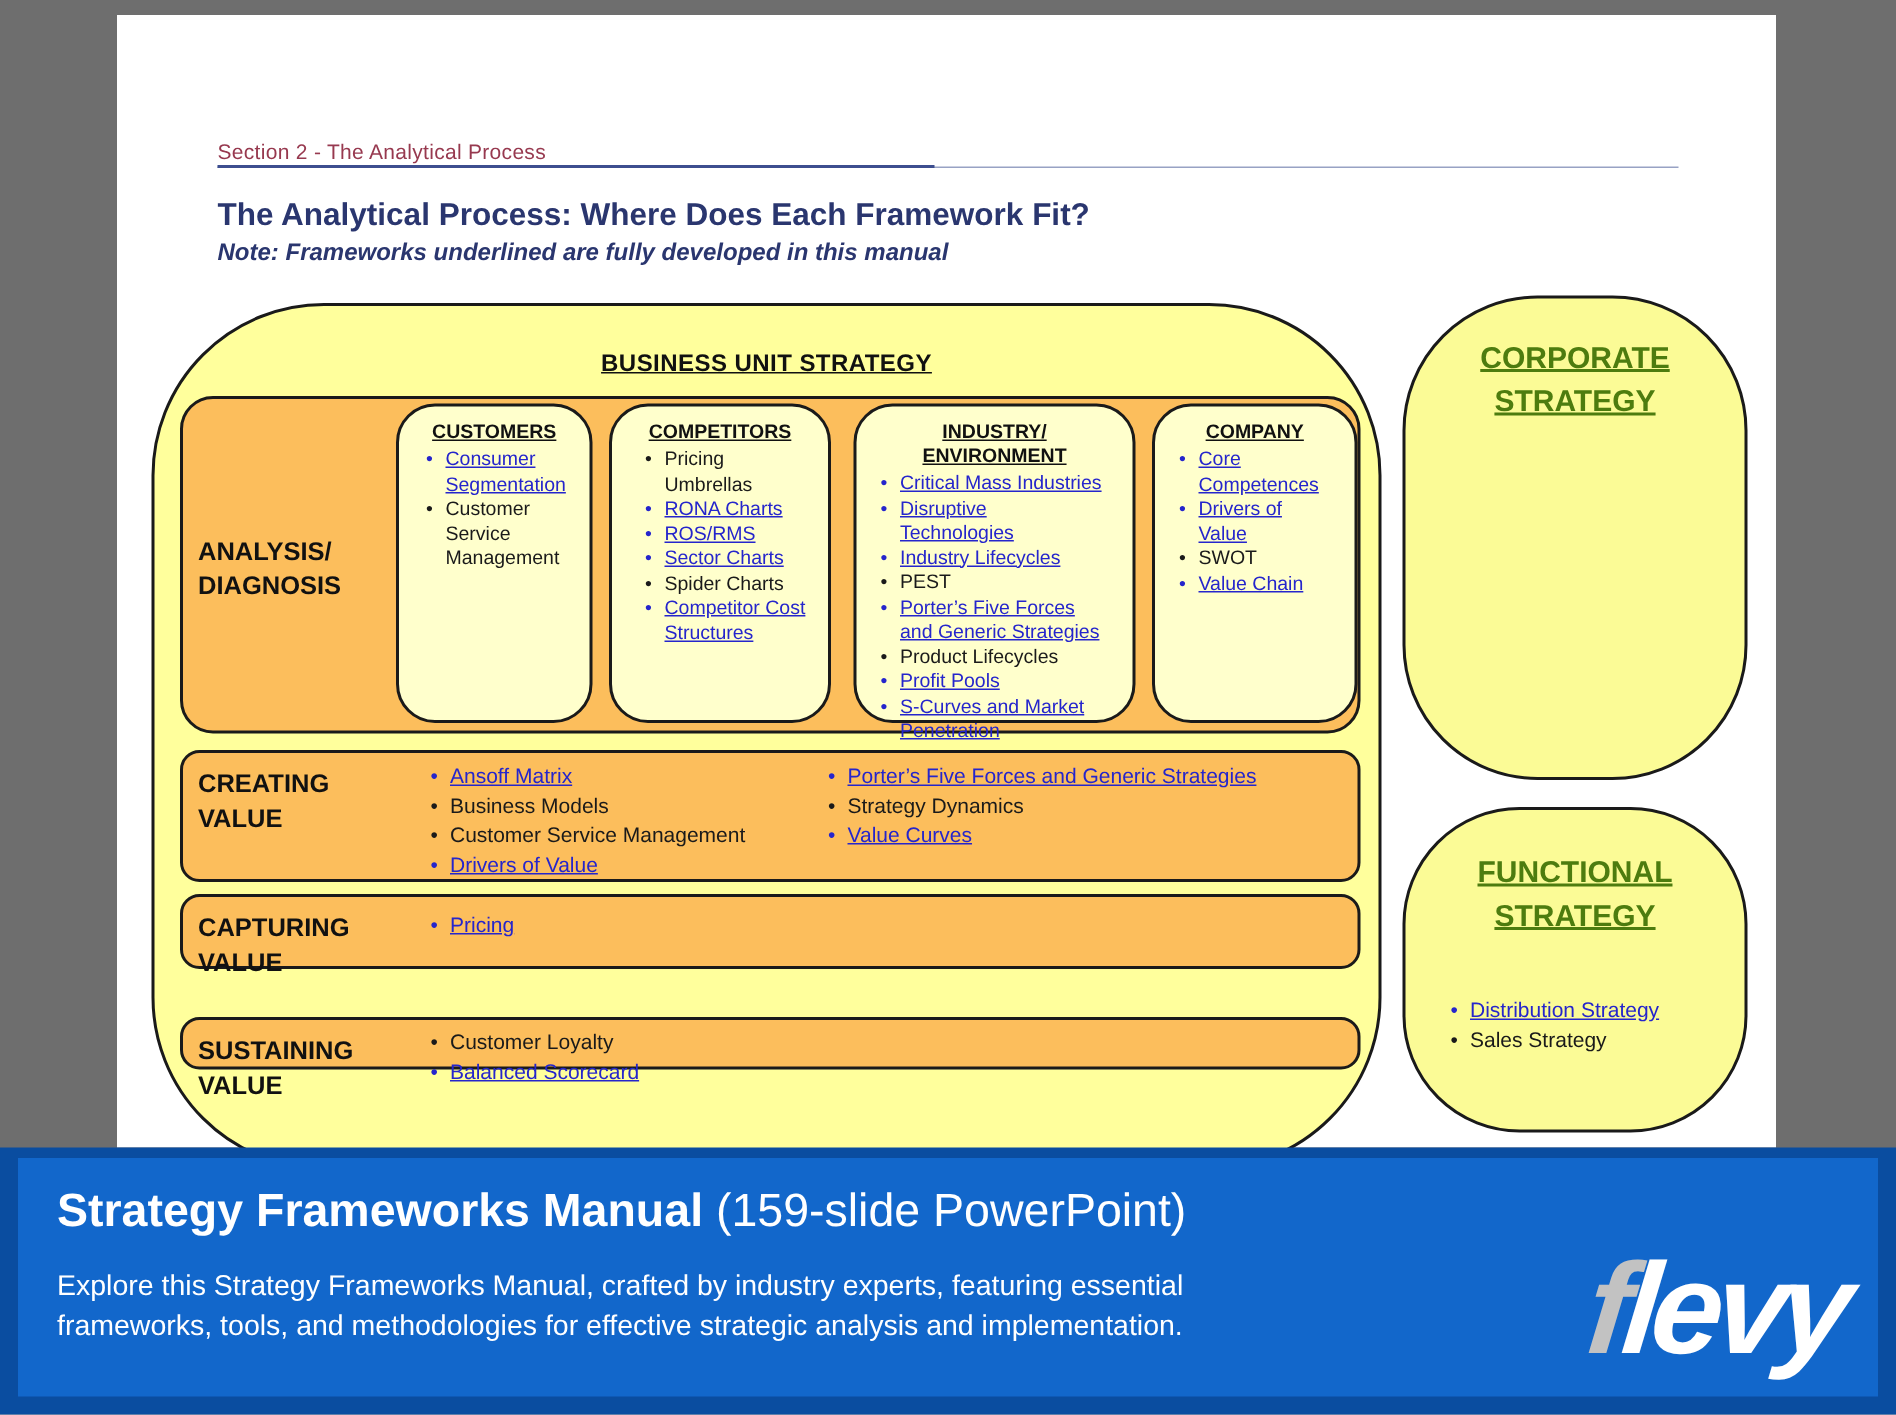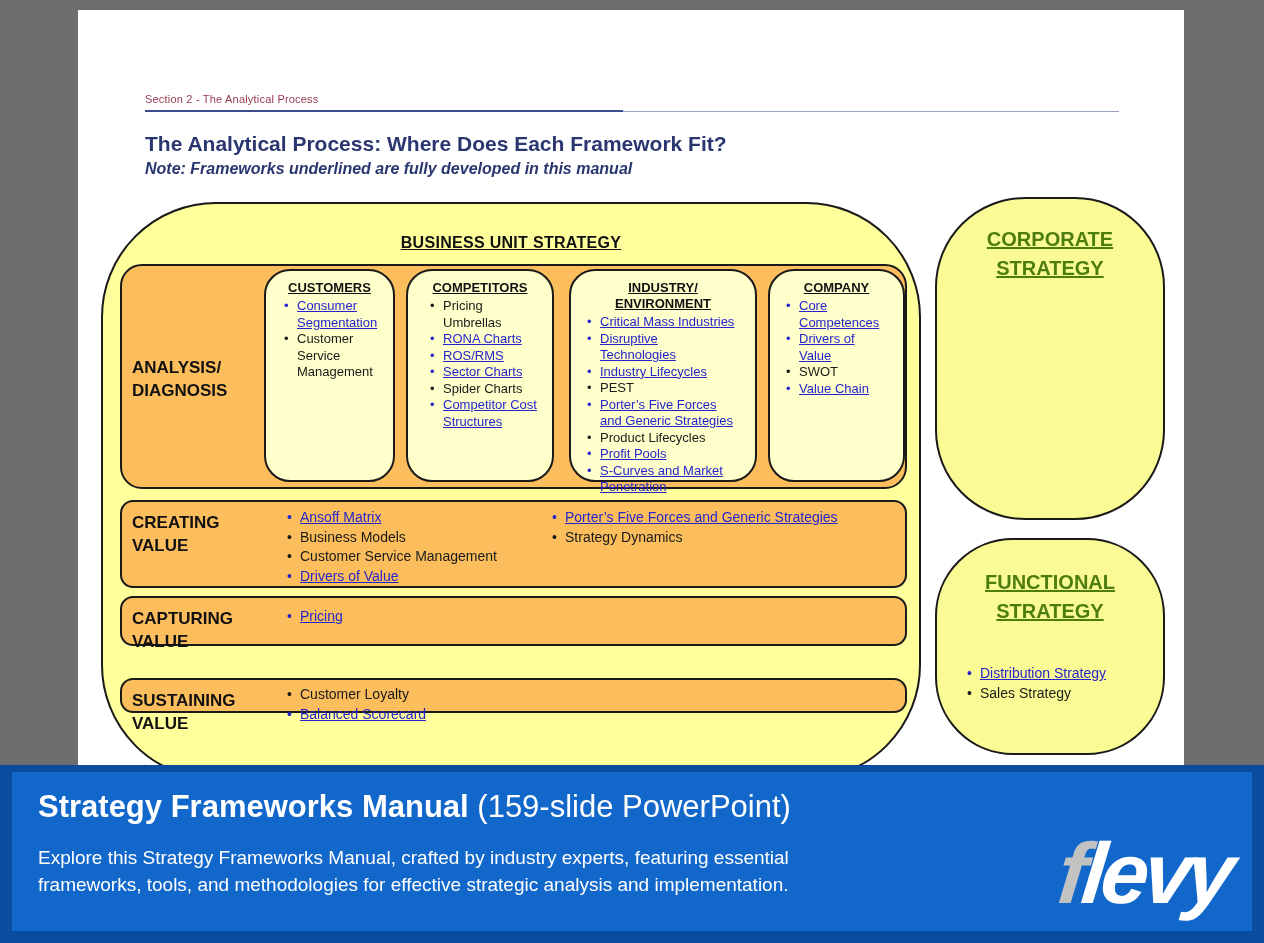--- a/index.html
+++ b/index.html
@@ -6,21 +6,21 @@
   body{
     width:1264px;height:943px;position:relative;overflow:hidden;
     background:#6e6e6e;
     font-family:"Liberation Sans","DejaVu Sans",sans-serif;
     -webkit-font-smoothing:antialiased;
   }
   .abs{position:absolute;}
 
   
   .slide{left:78px;top:10px;width:1106px;height:755px;background:#ffffff;}
-  .section-header{left:67px;top:83px;font-size:11px;color:#97394f;letter-spacing:.2px;}
+  .section-header{left:67px;top:83px;font-size:14px;color:#97394f;letter-spacing:.2px;}
   .rule-thick{left:67px;top:100px;width:478px;height:2px;background:#3d4e8f;}
   .rule-thin{left:67px;top:101px;width:974px;height:1px;background:#98a2c4;}
   .slide-title{left:67px;top:122px;font-size:21px;font-weight:bold;color:#2a366f;margin:0;}
   .slide-subtitle{left:67px;top:150px;font-size:16px;font-weight:bold;font-style:italic;color:#2a366f;}
 
   
   .bus-container{
     left:23px;top:192px;width:820px;height:578px;
     background:#ffff9c;border:2px solid #1a1a1a;border-radius:115px;
     box-sizing:border-box;
@@ -196,20 +196,21 @@
 
       <div class="li link">Ansoff Matrix</div>
           <div class="li">Business Models</div>
           <div class="li">Customer Service Management</div>
           <div class="li link">Drivers of Value</div>
         </div>
       <div class="row-col rc2 list">
 
       <div class="li link">Porter’s Five Forces and Generic Strategies</div>
           <div class="li">Strategy Dynamics</div>
+          <div class="li link">Value Curves</div>
         </div>
     </div>
 
     <div class="abs value-row row-capturing">
       <div class="row-label">
         <div>CAPTURING</div>
         <div>VALUE</div>
       </div>
       <div class="row-col rc1 list">
 

